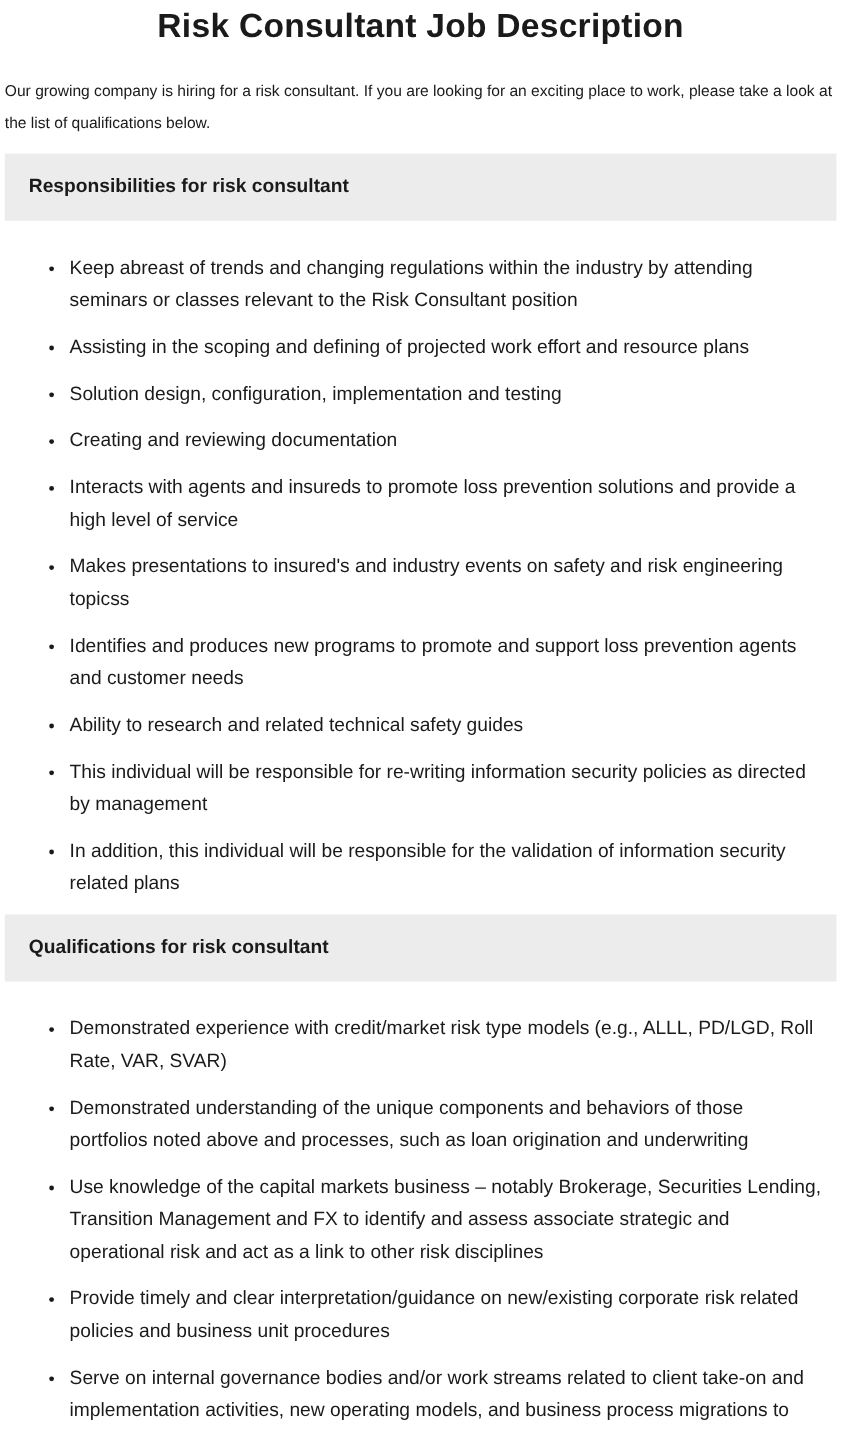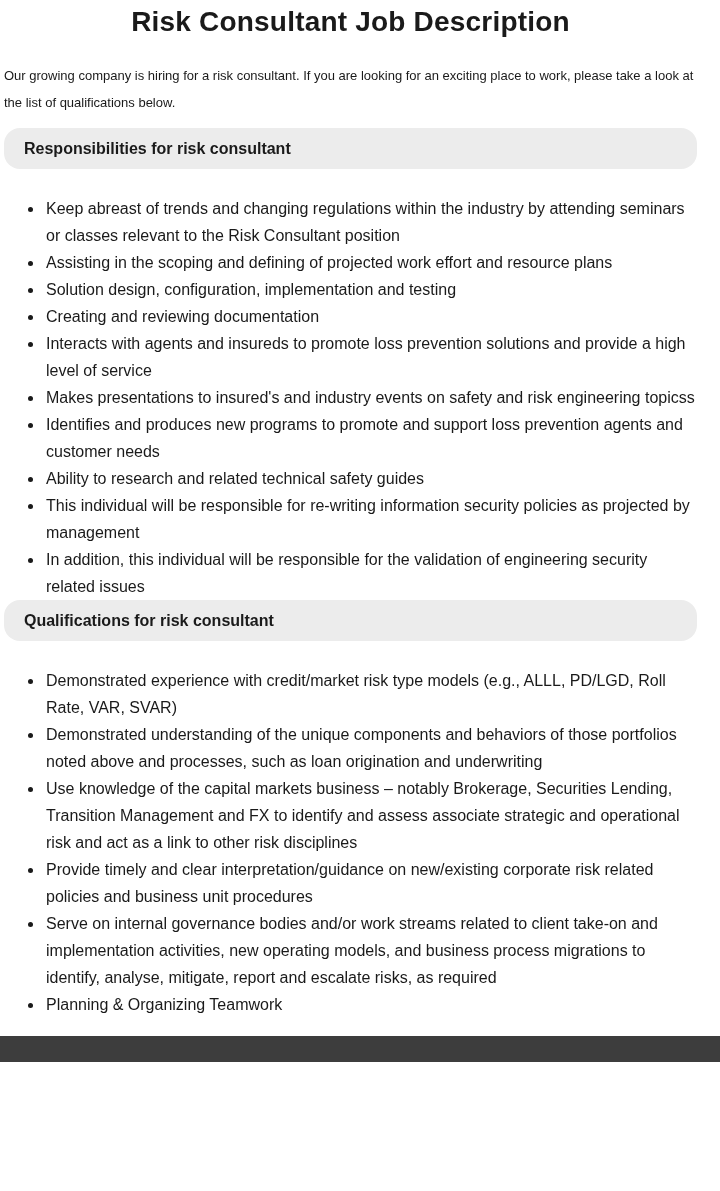--- a/index.html
+++ b/index.html
@@ -30,39 +30,38 @@
     letter-spacing: 0.2px;
   }
   p.intro {
     margin: 22px 0 0 0;
     font-size: 13px;
     line-height: 27px;
   }
   .section-bar {
     margin-top: 12px;
     background: var(--section-bar-bg);
-    height: 41px;
+    height: 56px;
     display: flex;
     align-items: center;
     padding: 0 20px;
-    border-radius: 16px;
   }
   .section-bar.second { margin-top: 0; }
   .section-bar .section-label {
     font-size: 16px;
     font-weight: 700;
   }
   ul.bullet-list {
     margin: 26px 0 0 0;
     padding: 0 0 0 40px;
     font-size: 16px;
     line-height: 27px;
   }
   ul.bullet-list li {
-    margin: 0;
+    margin: 12px;
     padding-left: 2px;
   }
   .bottom-bar {
     margin-top: 18px;
     height: 26px;
     width: 720px;
     background: var(--bottom-bar-bg);
   }
 </style>
 </head>
@@ -80,22 +79,22 @@
 
   <ul class="bullet-list">
     <li>Keep abreast of trends and changing regulations within the industry by attending seminars or classes relevant to the Risk Consultant position</li>
     <li>Assisting in the scoping and defining of projected work effort and resource plans</li>
     <li>Solution design, configuration, implementation and testing</li>
     <li>Creating and reviewing documentation</li>
     <li>Interacts with agents and insureds to promote loss prevention solutions and provide a high level of service</li>
     <li>Makes presentations to insured's and industry events on safety and risk engineering topicss</li>
     <li>Identifies and produces new programs to promote and support loss prevention agents and customer needs</li>
     <li>Ability to research and related technical safety guides</li>
-    <li>This individual will be responsible for re-writing information security policies as projected by management</li>
-    <li>In addition, this individual will be responsible for the validation of engineering security related issues</li>
+    <li>This individual will be responsible for re-writing information security policies as directed by management</li>
+    <li>In addition, this individual will be responsible for the validation of information security related plans</li>
   </ul>
 
   <div class="section-bar second">
     <span class="section-label">Qualifications for risk consultant</span>
   </div>
 
   <ul class="bullet-list">
     <li>Demonstrated experience with credit/market risk type models (e.g., ALLL, PD/LGD, Roll Rate, VAR, SVAR)</li>
     <li>Demonstrated understanding of the unique components and behaviors of those portfolios noted above and processes, such as loan origination and underwriting</li>
     <li>Use knowledge of the capital markets business – notably Brokerage, Securities Lending, Transition Management and FX to identify and assess associate strategic and operational risk and act as a link to other risk disciplines</li>

